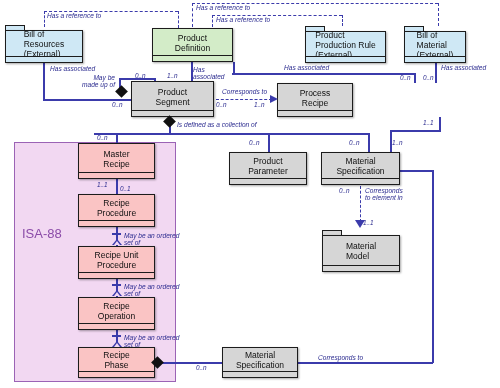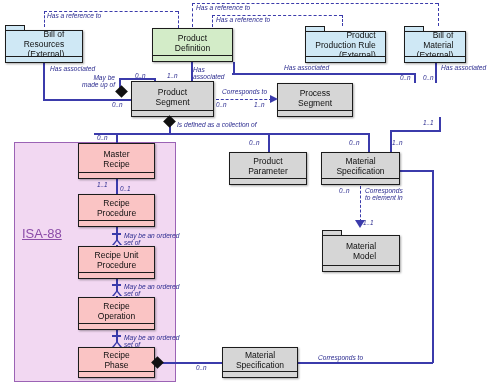--- a/index.html
+++ b/index.html
@@ -58,21 +58,21 @@
     border:1.4px solid #1c1c1c;
     border-bottom:none;
     box-sizing:border-box;
   }
   .pkg .body{
     position:absolute;
     top:5px;left:0;right:0;bottom:0;
     border:1.4px solid #1c1c1c;
     box-sizing:border-box;
     display:flex;align-items:center;justify-content:center;
-    text-align:right;
+    text-align:left;
     font-size:8.5px;line-height:10px;color:#101010;
     white-space:pre-line;
     box-shadow:1px 1px 2px rgba(0,0,0,.35);
     padding-bottom:5px;
   }
   .pkg .body::after{
     content:"";
     position:absolute;left:0;right:0;bottom:0;height:5px;
     border-top:1.4px solid #1c1c1c;
     background:inherit;
@@ -177,21 +177,21 @@
     z-index:8;
   }
   .note.r{text-align:right;}
 </style>
 </head>
 <body>
 
 <div id="diagram">
 
   <div id="isa88-region" style="left:14px;top:142px;width:162px;height:240px;"></div>
-  <div id="isa88-label" style="left:22px;top:226px;text-decoration:underline;">ISA-88</div>
+  <div id="isa88-label" style="left:22px;top:226px;">ISA-88</div>
 
   <div class="dash-h" style="left:44px;top:11px;width:134px;"></div>
   <div class="dash-v" style="left:44px;top:11px;height:16px;"></div>
   <div class="dash-v" style="left:178px;top:11px;height:17px;"></div>
   <div class="note" style="left:47px;top:12px;">Has a reference to</div>
 
   <div class="dash-h" style="left:192px;top:3px;width:246px;"></div>
   <div class="dash-v" style="left:192px;top:3px;height:24px;"></div>
   <div class="dash-v" style="left:438px;top:3px;height:23px;"></div>
   <div class="note" style="left:196px;top:4px;">Has a reference to</div>
@@ -227,21 +227,21 @@
 (External)</div>
   </div>
 
   <div class="node cls grey" style="left:131px;top:81px;width:83px;height:36px;">
     <div class="label">Product
 Segment</div>
   </div>
 
   <div class="node cls grey" style="left:277px;top:83px;width:76px;height:34px;">
     <div class="label">Process
-Segment</div>
+Recipe</div>
   </div>
 
 
   <div class="node cls grey" style="left:229px;top:152px;width:78px;height:33px;">
     <div class="label">Product
 Parameter</div>
   </div>
 
   <div class="node cls grey" style="left:321px;top:152px;width:79px;height:33px;">
     <div class="label">Material

